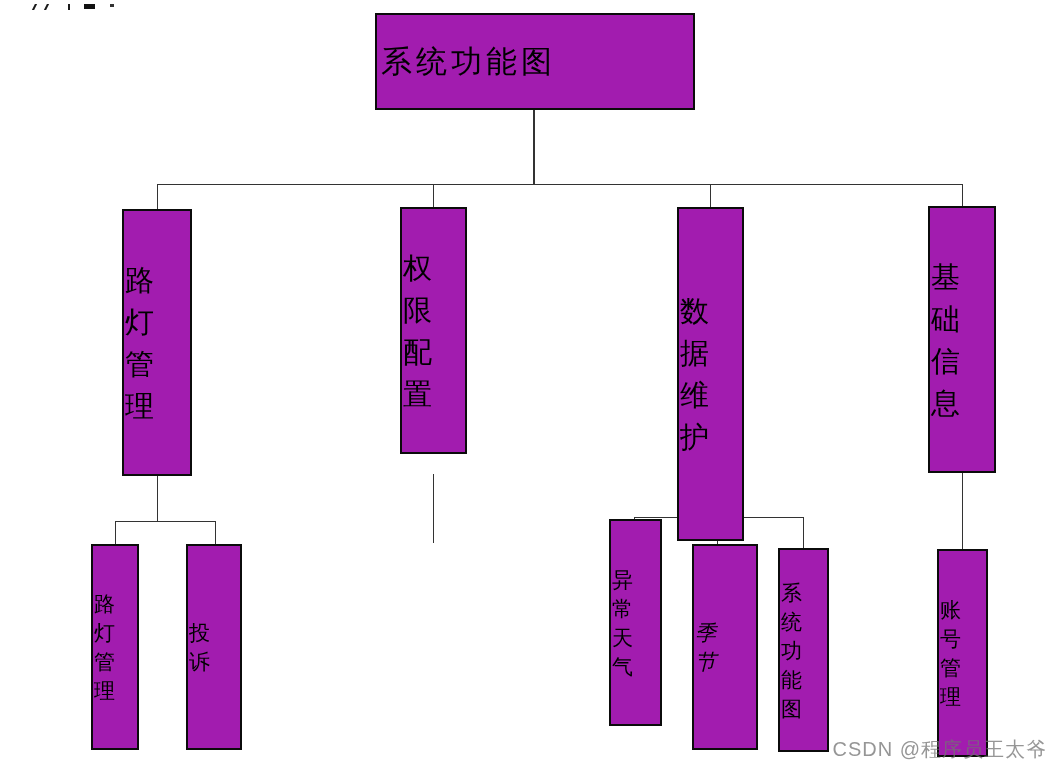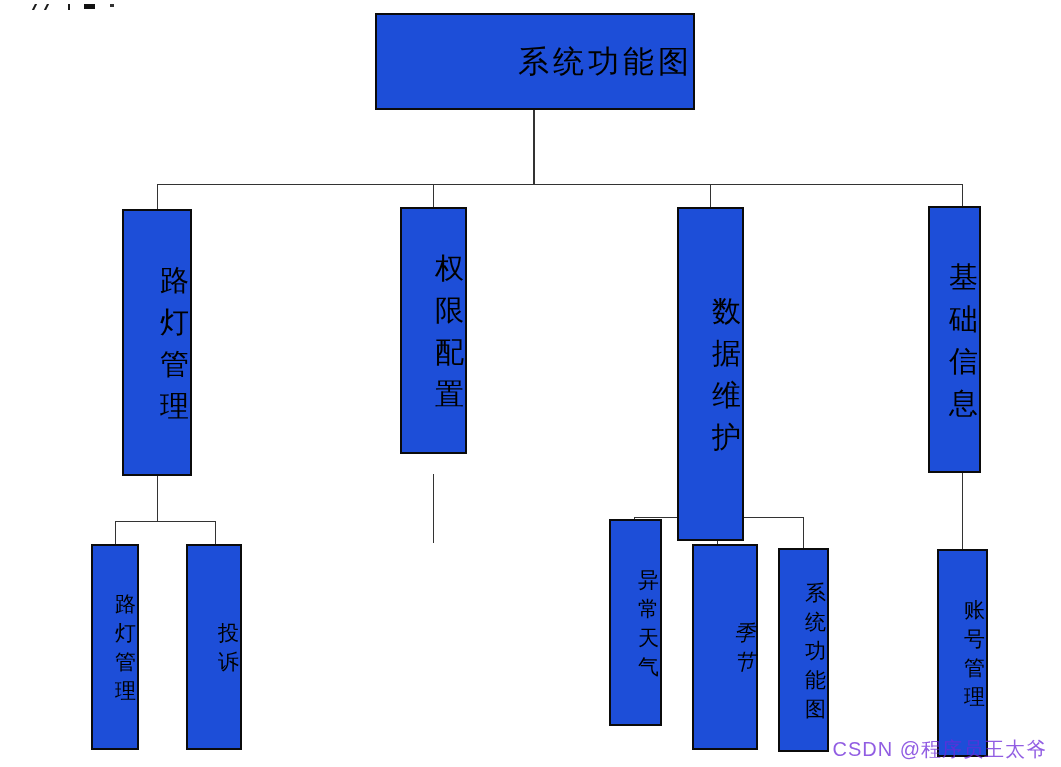--- a/index.html
+++ b/index.html
@@ -12,24 +12,24 @@
     height: 767px;
     background: #ffffff;
     overflow: hidden;
     color: #000000;
   }
 
   
   .node {
     position: absolute;
     border: 2px solid #0b0b0b;
-    background: #1d4ed8;
+    background: #a21caf;
     display: flex;
     align-items: center;
-    justify-content: flex-end;
+    justify-content: flex-start;
     text-align: center;
     z-index: 2;
   }
   .node-root-box { font-size: 31px; letter-spacing: 4px; }
   .node-root-box .lbl { text-indent: 4px; }
 
   
   .vt2 {
     width: 31px;
     font-size: 29px;
@@ -51,21 +51,21 @@
     background: #333333;
     z-index: 1;
   }
 
   
   .watermark {
     position: absolute;
     top: 736px;
     right: 14px;
     font-size: 20px;
-    color: #6d28d9;
+    color: #737373;
     opacity: 0.75;
     z-index: 3;
     white-space: nowrap;
     letter-spacing: 1px;
   }
 
   
   .fragment {
     position: absolute;
     left: 26px;
@@ -122,29 +122,29 @@
   </div>
 
   <div class="node" style="left:400px; top:207px; width:67px; height:247px;">
     <span class="vt2">权限配置</span>
   </div>
 
   <div class="node" style="left:677px; top:207px; width:67px; height:334px;">
     <span class="vt2">数据维护</span>
   </div>
 
-  <div class="node" style="left:928px; top:206px; width:53px; height:267px;">
+  <div class="node" style="left:928px; top:206px; width:68px; height:267px;">
     <span class="vt2">基础信息</span>
   </div>
 
   <div class="node" style="left:91px; top:544px; width:48px; height:206px;">
     <span class="vt3">路灯管理</span>
   </div>
 
-  <div class="node" style="left:186px; top:544px; width:56px; height:206px;padding-left:10px;">
+  <div class="node" style="left:186px; top:544px; width:56px; height:206px;">
     <span class="vt3">投诉</span>
   </div>
 
 
   <div class="node" style="left:609px; top:519px; width:53px; height:207px;">
     <span class="vt3">异常天气</span>
   </div>
 
   <div class="node" style="left:692px; top:544px; width:66px; height:206px;font-style:italic;">
     <span class="vt3">季节</span>

